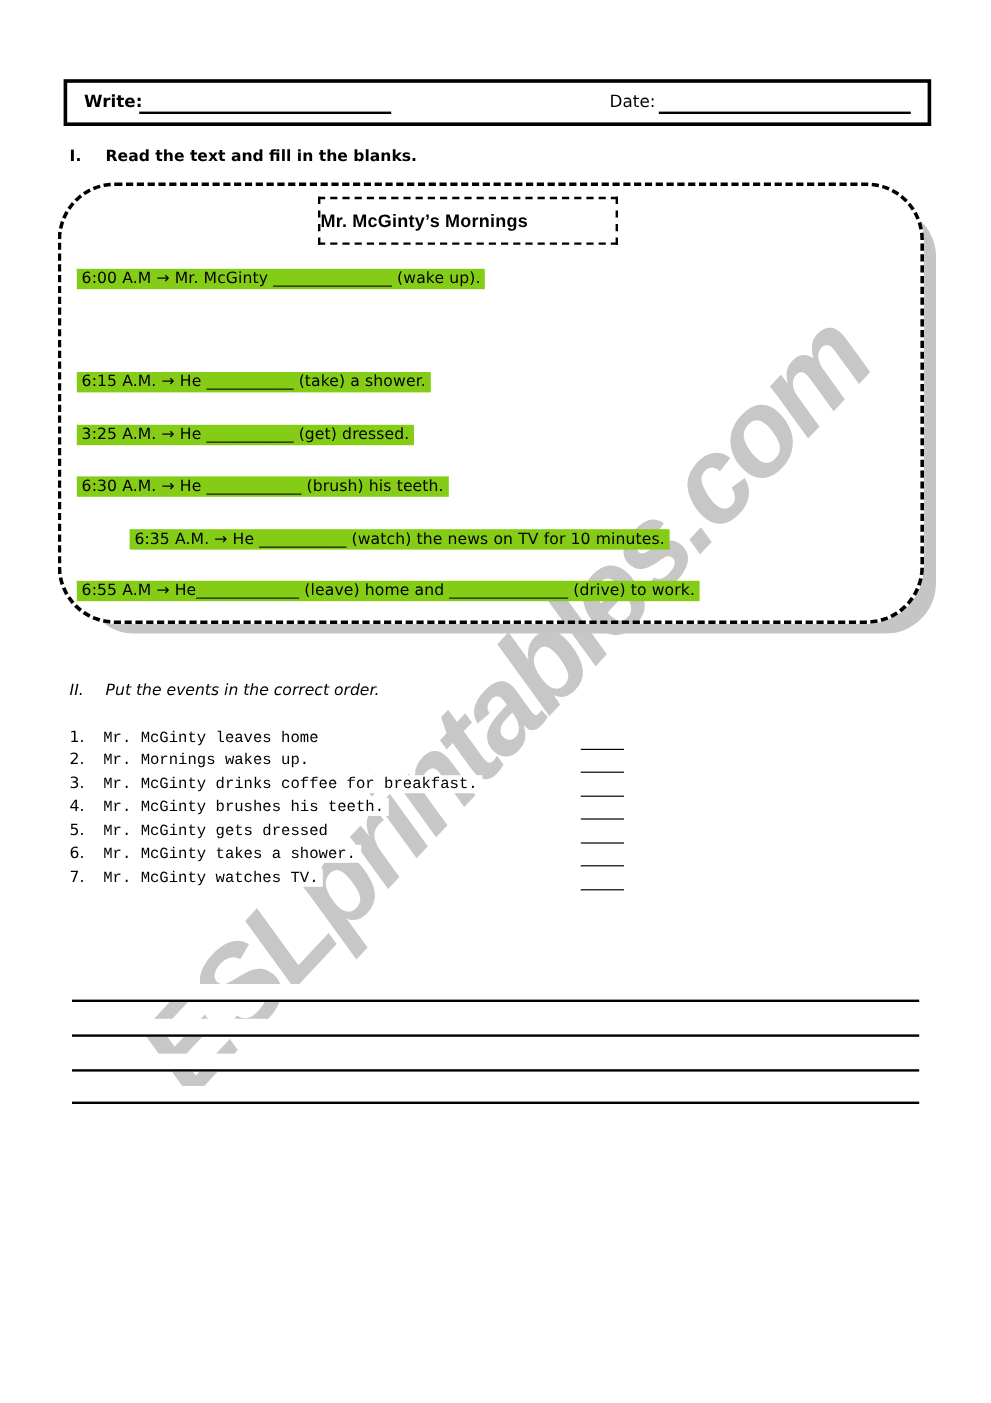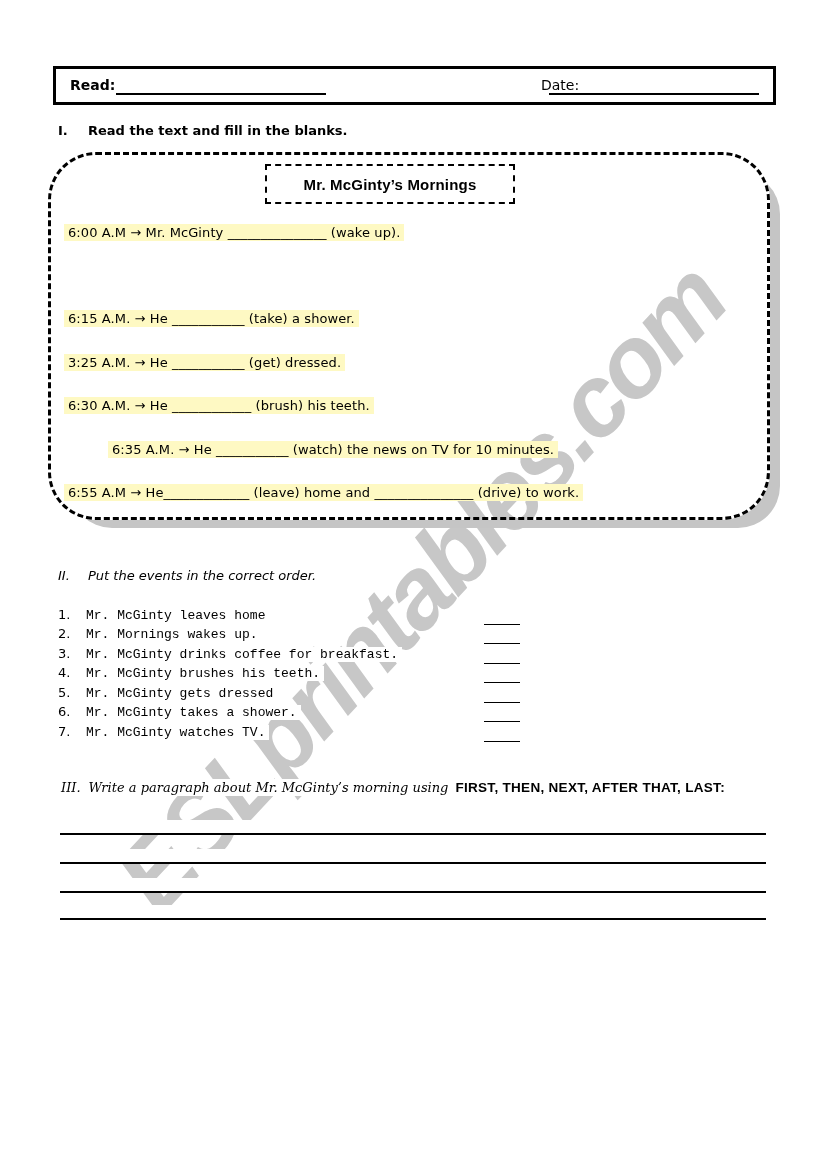--- a/index.html
+++ b/index.html
@@ -17,48 +17,48 @@
   }
   .content { position:absolute; left:0; top:0; width:826px; height:1169px; z-index:1; }
 
   
   .name-box {
     position:absolute; left:53px; top:66px; width:717px; height:33px;
     border:3px solid #000; background:#fff;
   }
   .name-box .lbl { position:absolute; top:8px; font-size:14px; }
   .lbl-name { left:14px; font-weight:bold; }
-  .lbl-date { left:452px;margin-left:33px; }
+  .lbl-date { left:452px; }
   .hline { position:absolute; height:22px; border-bottom:2px solid #000; }
   .name-line { left:60px; top:2px; width:210px; }
   .date-line { left:493px; top:2px; width:210px; }
 
   .sec-head { position:absolute; left:58px; font-size:13px; display:flex; }
   .sec-head .num { width:30px; flex:0 0 auto; }
   .bold { font-weight:bold; }
 
   
   .schedule-box {
     position:absolute; left:48px; top:152px; width:716px; height:362px;
     border:3px dashed #000; border-radius:48px;
     box-shadow:16px 14px 0 -6px #c5c5c5;
     background:transparent;
   }
   .schedule-title-box {
     position:absolute; left:265px; top:164px; width:246px; height:36px;
     border:2px dashed #000; background:#fff;
-    display:flex; align-items:center; justify-content:center;
+    display:flex; align-items:center; justify-content:flex-start;
   }
   .schedule-title {
     font-family:"Liberation Sans", sans-serif; font-weight:bold; font-size:15px;
     letter-spacing:0.2px;
   }
   .sched-line {
     position:absolute; left:64px; font-size:13px; letter-spacing:0.1px;
-    background:#fef9c3; padding:1px 4px; white-space:nowrap;
+    background:#84cc16; padding:1px 4px; white-space:nowrap;
   }
 
   
   .order-row {
     position:absolute; left:58px; width:462px; height:18px;
     display:flex; align-items:baseline; font-size:13px;
   }
   .order-row .onum { width:28px; flex:0 0 auto; background:#fff; }
   .order-row .otxt { background:#fff; padding-right:4px; margin-right:auto; white-space:nowrap;font-family:Liberation Mono, monospace; }
   .order-row .oblank {
@@ -85,21 +85,21 @@
 </head>
 <body>
 
 <div class="page">
 
   <div class="watermark">ESLprintables.com</div>
 
   <div class="content">
 
     <div class="name-box">
-      <span class="lbl lbl-name">Read:</span>
+      <span class="lbl lbl-name">Write:</span>
       <span class="hline name-line"></span>
       <span class="lbl lbl-date">Date:</span>
       <span class="hline date-line"></span>
     </div>
 
     <div class="sec-head bold" style="top:123px;">
       <span class="num">I.</span>
       <span>Read the text and fill in the blanks.</span>
     </div>
 
@@ -150,25 +150,20 @@
       <span class="onum">6.</span>
       <span class="otxt">Mr. McGinty takes a shower.</span>
       <span class="oblank"></span>
     </div>
     <div class="order-row" style="top:724px;">
       <span class="onum">7.</span>
       <span class="otxt">Mr. McGinty watches TV.</span>
       <span class="oblank"></span>
     </div>
 
-    <div class="sec3-head">
-      <span class="sec3-num">III.</span>
-      <span class="sec3-italic">Write a paragraph about Mr. McGinty’s morning using</span>
-      <span class="sec3-bold">FIRST, THEN, NEXT, AFTER THAT, LAST:</span>
-    </div>
 
     <div class="write-line" style="top:820px;"></div>
     <div class="write-line" style="top:849px;"></div>
     <div class="write-line" style="top:878px;"></div>
     <div class="write-line" style="top:905px;"></div>
 
   </div>
 </div>
 
 </body></html>

